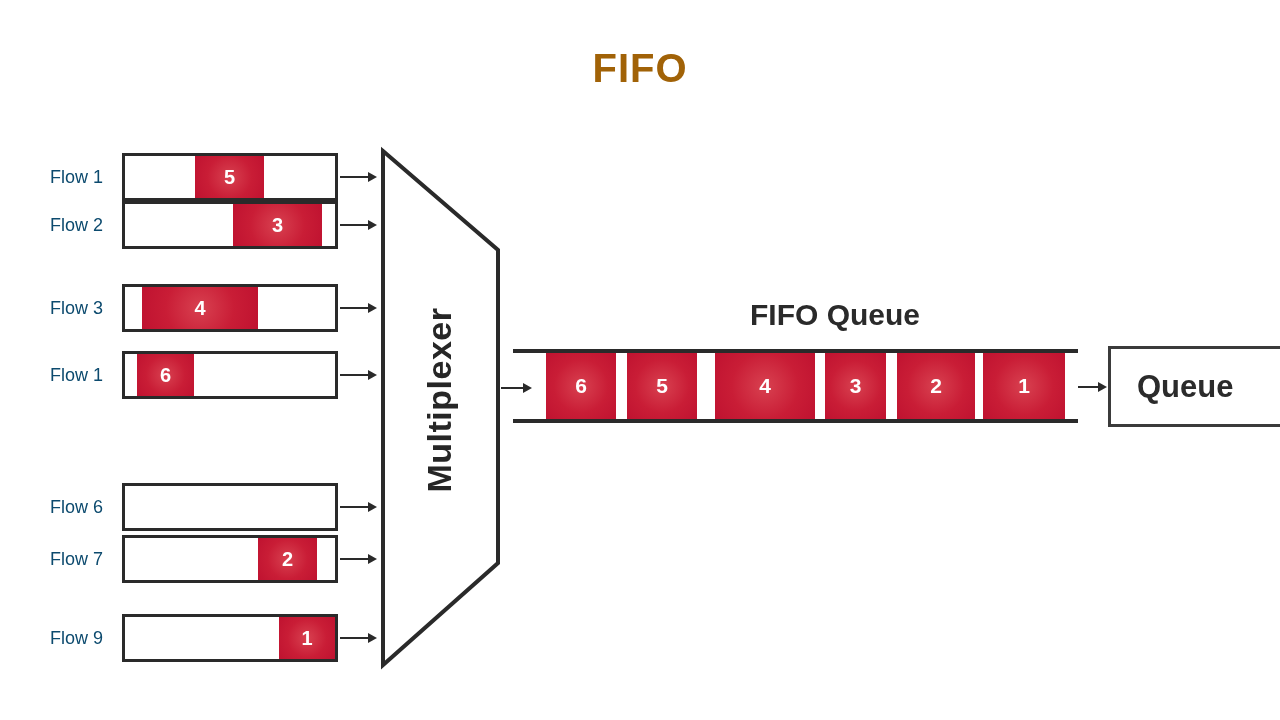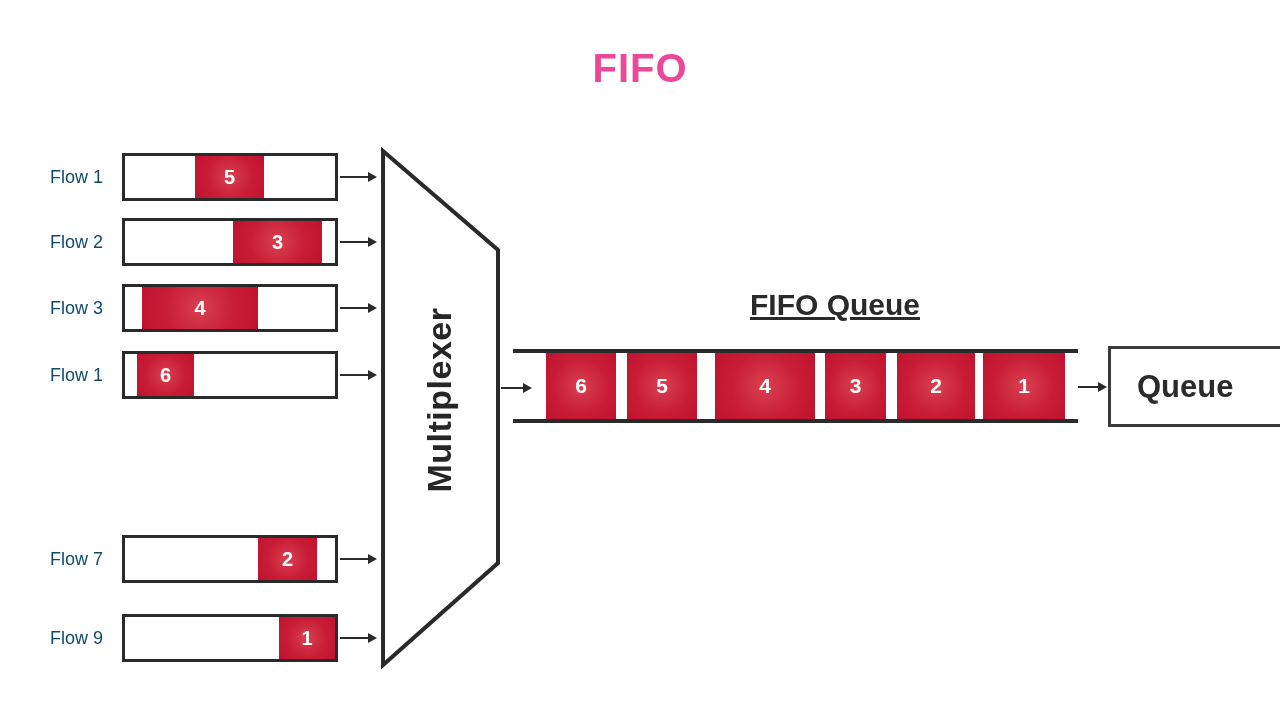--- a/index.html
+++ b/index.html
@@ -20,21 +20,21 @@
     font-family: "Liberation Sans", sans-serif;
     color: var(--text);
   }
   .title {
     position: absolute;
     top: 46px; left: 0; width: 1280px;
     text-align: center;
     font-size: 40px;
     font-weight: 700;
     letter-spacing: 1px;
-    color: #ec4899;
+    color: #a16207;
   }
   
   .flow-row { position: absolute; left: 0; width: 400px; height: 48px; }
   .flow-label {
     position: absolute; left: 50px; top: 0; height: 48px;
     line-height: 48px; font-size: 18px; color: #0c4a6e;
     white-space: nowrap;
   }
   .flow-box {
     position: absolute; left: 122px; top: 0;
@@ -63,22 +63,22 @@
   .mux-label {
     position: absolute; left: 241px; top: 379px;
     width: 400px; height: 42px;
     transform: rotate(-90deg);
     text-align: center;
     font-size: 34px; font-weight: 700; color: #262626;
     letter-spacing: 0.5px;
   }
   
   .queue-title {
-    position: absolute; left: 700px; top: 288px; width: 270px;
-    text-align: center; font-size: 30px; font-weight: 700; color: #2a2a2a; text-decoration: underline;
+    position: absolute; left: 700px; top: 298px; width: 270px;
+    text-align: center; font-size: 30px; font-weight: 700; color: #2a2a2a;
   }
   .queue-line { position: absolute; height: 4px; background: var(--line); z-index: 3; }
   .queue-packet {
     position: absolute; top: 352px; height: 68px; z-index: 2;
     background: radial-gradient(circle at 50% 50%, var(--red_light) 0%, var(--red_mid) 55%, var(--red_dark) 100%);
     color: #ffffff; font-weight: 700; font-size: 21px;
     display: flex; align-items: center; justify-content: center;
   }
   
   .port-box {
@@ -99,21 +99,21 @@
   <div class="title">FIFO</div>
 
   <div class="flow-row" style="top:153px">
     <div class="flow-label">Flow 1</div>
     <div class="flow-box">
       <div class="packet" style="left: 70px; width: 69px;">5</div>
     </div>
     <div class="arrow flow-arrow"></div>
   </div>
 
-  <div class="flow-row" style="top:218px">
+  <div class="flow-row" style="top:201px">
     <div class="flow-label">Flow 2</div>
     <div class="flow-box">
       <div class="packet" style="left: 108px; width: 89px;">3</div>
     </div>
     <div class="arrow flow-arrow"></div>
   </div>
 
   <div class="flow-row" style="top:284px">
     <div class="flow-label">Flow 3</div>
     <div class="flow-box">
@@ -124,20 +124,25 @@
 
   <div class="flow-row" style="top:351px">
     <div class="flow-label">Flow 1</div>
     <div class="flow-box">
       <div class="packet" style="left: 12px; width: 57px;">6</div>
     </div>
     <div class="arrow flow-arrow"></div>
   </div>
 
 
+  <div class="flow-row" style="top:483px">
+    <div class="flow-label">Flow 6</div>
+    <div class="flow-box"></div>
+    <div class="arrow flow-arrow"></div>
+  </div>
 
   <div class="flow-row" style="top:535px">
     <div class="flow-label">Flow 7</div>
     <div class="flow-box">
       <div class="packet" style="left: 133px; width: 59px;">2</div>
     </div>
     <div class="arrow flow-arrow"></div>
   </div>
 
   <div class="flow-row" style="top:614px">

